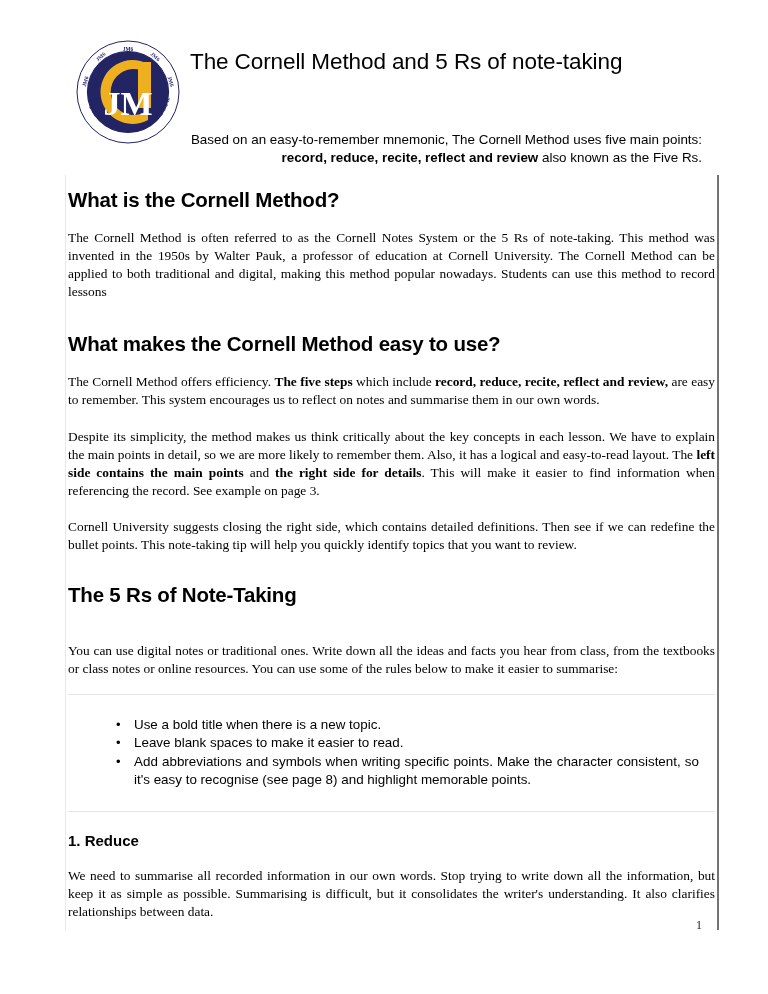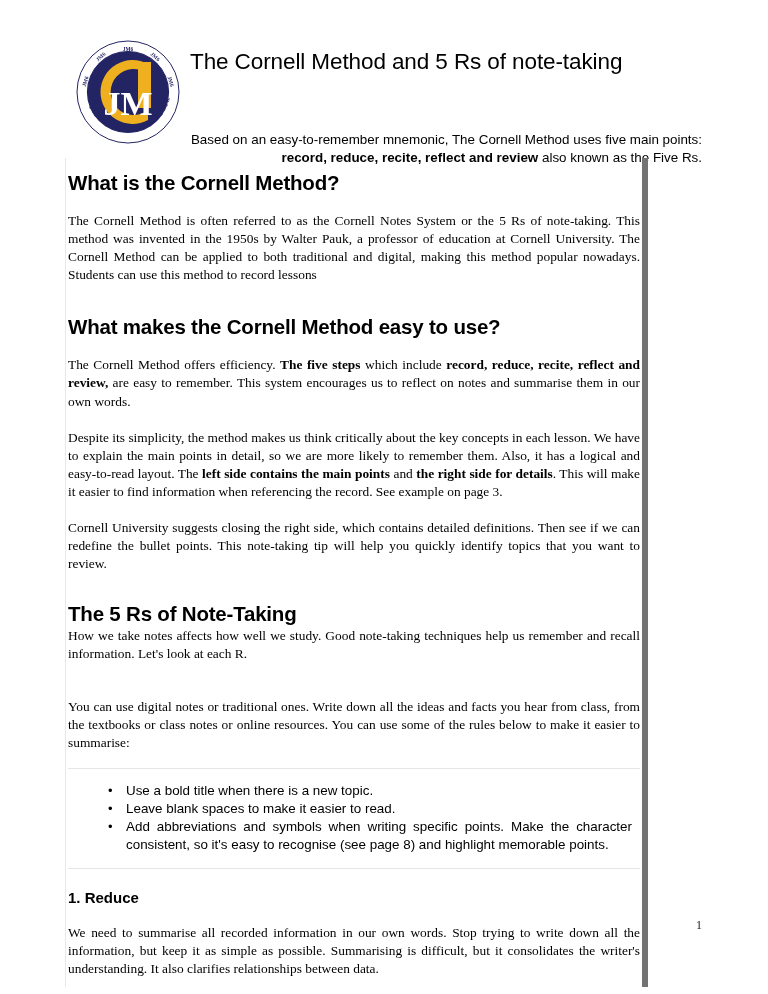--- a/index.html
+++ b/index.html
@@ -65,24 +65,24 @@
     font-size: 13.4px;
     line-height: 17.6px;
     text-align: right;
     margin-top: 32px;
   }
 
   
   .body-area {
     position: absolute;
     left: 65px;
-    top: 158px;
-    width: 583px;
+    top: 175px;
+    width: 654px;
     border-left: 1px solid #e8e8e8;
-    border-right: 6px solid #737373;
+    border-right: 2px solid #737373;
     box-sizing: border-box;
     padding: 0;
   }
 
   .inner {
     padding: 0 2px 0 2px;
   }
 
   h2.sec {
     font-size: 20.5px;
@@ -111,21 +111,21 @@
   .sp-md { height: 16px; }
   .sp-sm { height: 9px; }
 
   .bullet-box {
     margin: 0;
     border-top: 1px solid #e6e6e6;
     border-bottom: 1px solid #e6e6e6;
     padding: 9px 0 10px 0;
   }
   ul.bullets {
-    margin: 4px;
+    margin: 12px;
     padding: 0 4px 0 54px;
     list-style: none;
   }
   ul.bullets li {
     position: relative;
     font-size: 13.4px;
     line-height: 18.1px;
     text-align: justify;
     padding-left: 0;
     margin: 0;
@@ -206,21 +206,20 @@
 
       <p class="para"><span>Despite its simplicity, the method makes us think critically about the key concepts in each lesson. We have to explain the main points in detail, so we are more likely to remember them. Also, it has a logical and easy-to-read layout. The </span><b>left side contains the main points</b><span> and </span><b>the right side for details</b><span>. This will make it easier to find information when referencing the record. See example on page 3.</span></p>
 
       <div class="sp-lg"></div>
 
       <p class="para">Cornell University suggests closing the right side, which contains detailed definitions. Then see if we can redefine the bullet points. This note-taking tip will help you quickly identify topics that you want to review.</p>
 
       <div class="sp-md"></div>
 
       <h2 class="sec">The 5 Rs of Note-Taking</h2>
-      <p class="para">How we take notes affects how well we study. Good note-taking techniques help us remember and recall information. Let's look at each R.</p>
 
       <div class="sp-lg"></div>
 
       <div class="sp-md"></div>
       <p class="para">You can use digital notes or traditional ones. Write down all the ideas and facts you hear from class, from the textbooks or class notes or online resources. You can use some of the rules below to make it easier to summarise:</p>
 
       <div class="sp-md"></div>
 
       <div class="bullet-box">
         <ul class="bullets">

